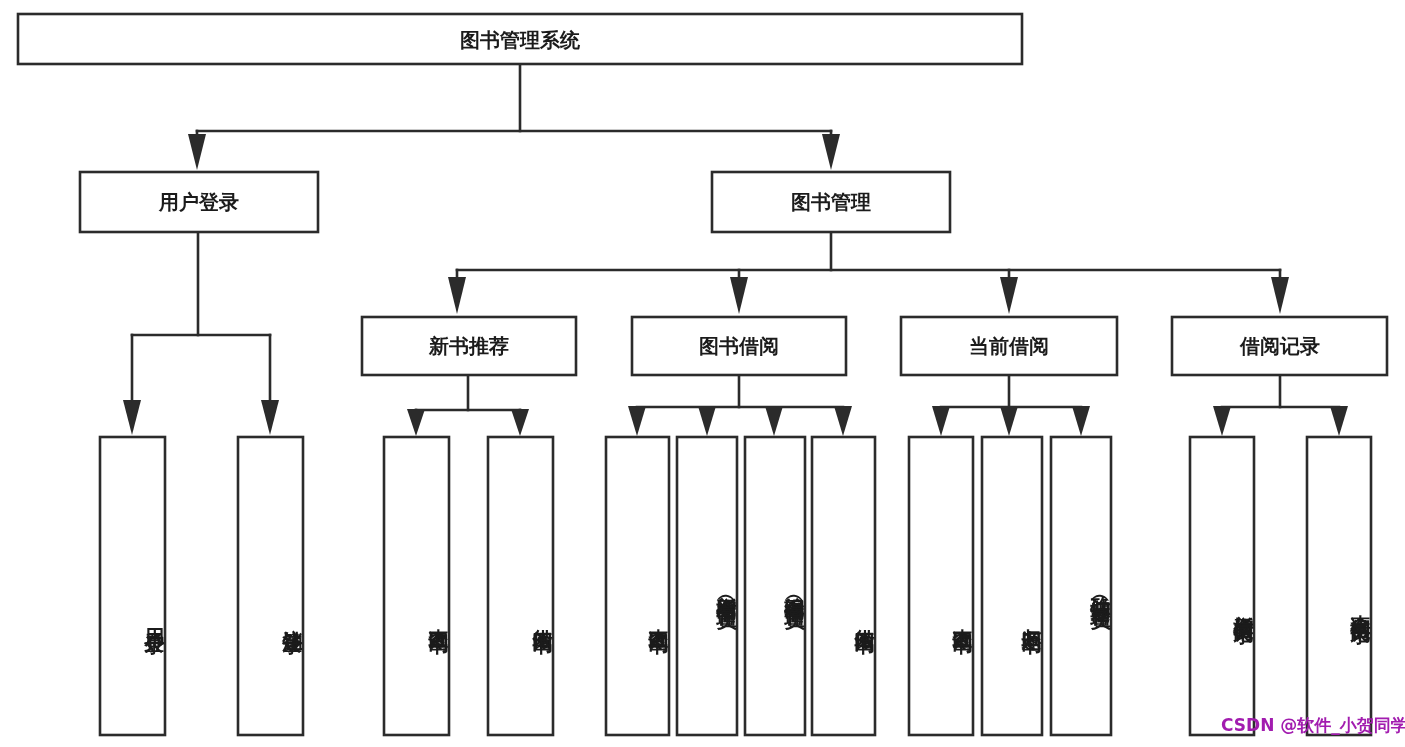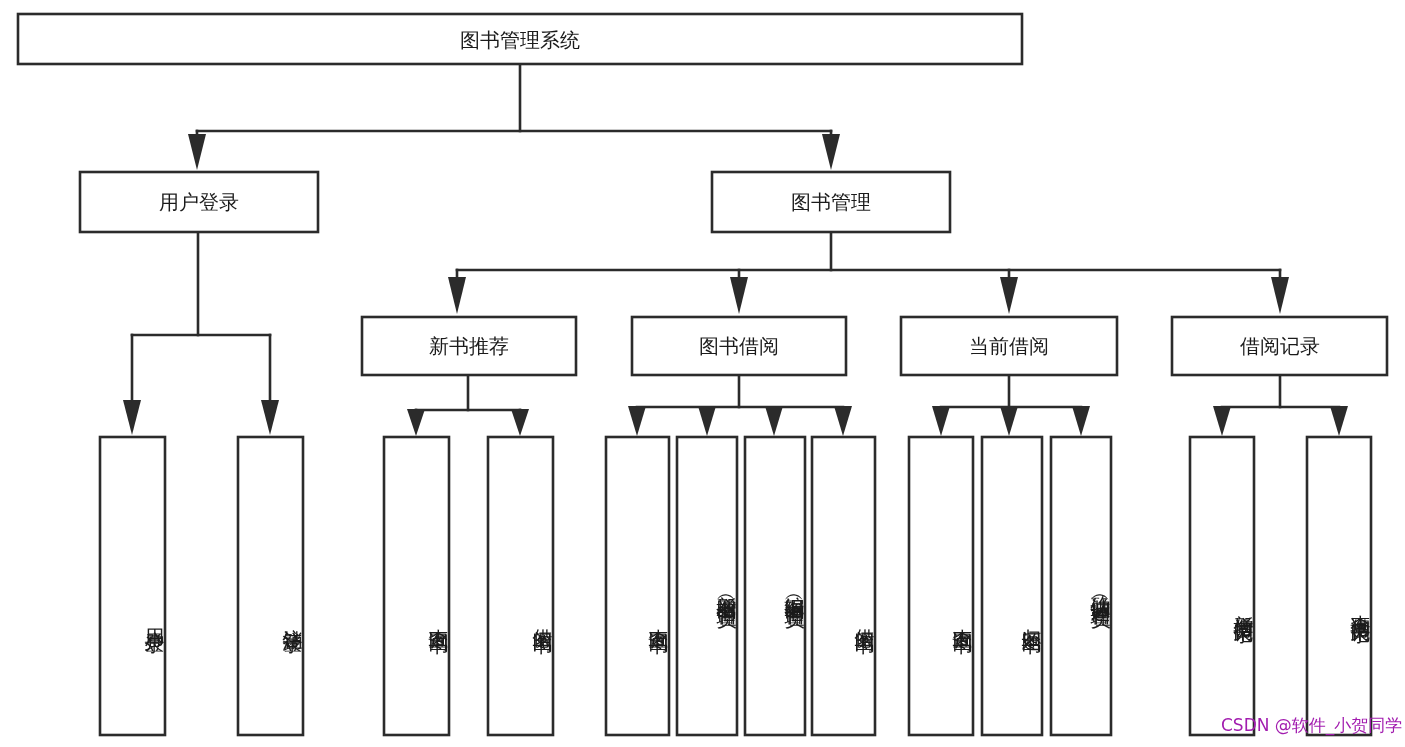--- a/index.html
+++ b/index.html
@@ -11,20 +11,21 @@
     width: 1405px;
     height: 747px;
     font-family: "DejaVu Sans", "Liberation Sans", sans-serif;
     overflow: hidden;
   }
   #diagram-root {
     position: relative;
     width: 1405px;
     height: 747px;
     background: #ffffff;
+    font-weight: bold;
   }
   svg#flow-svg {
     position: absolute;
     left: 0;
     top: 0;
     width: 1405px;
     height: 747px;
     display: block;
   }
   .node-rect {

